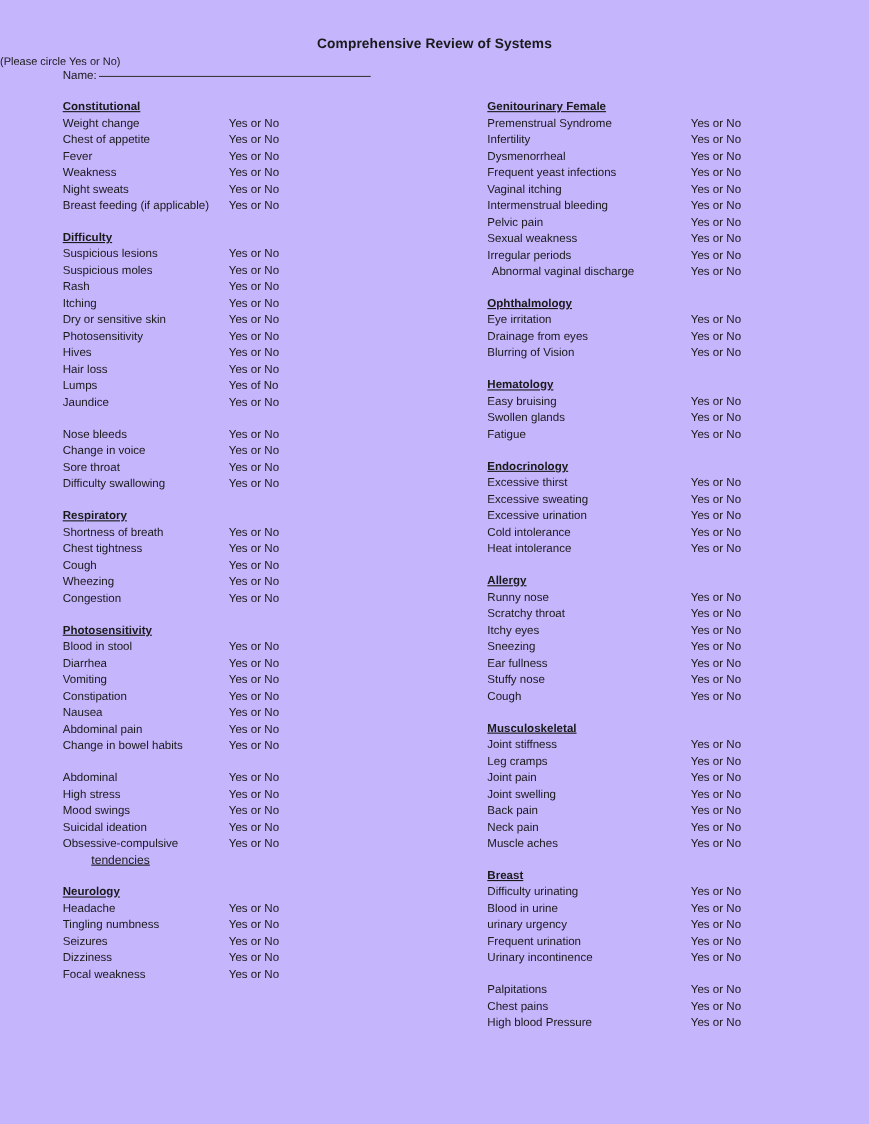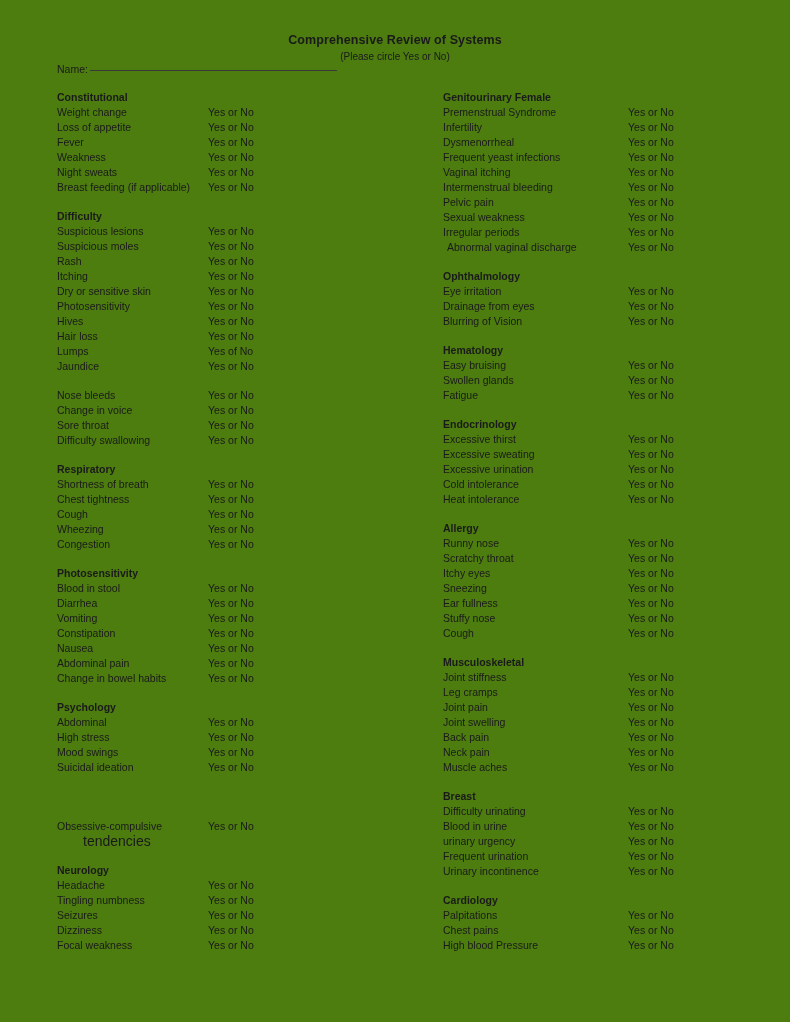--- a/index.html
+++ b/index.html
@@ -9,21 +9,21 @@
     background: #ffffff;
   }
   body {
     font-family: "Liberation Sans", sans-serif;
     color: #1a1a1a;
   }
   .page {
     position: relative;
     width: 790px;
     height: 1022px;
-    background: #4d7c0f;
+    background: #c4b5fd;
     margin: 0 auto;
     overflow: hidden;
     box-sizing: border-box;
   }
 
   
   .doc-title {
     position: absolute;
     top: 33px;
     left: 0;
@@ -31,21 +31,21 @@
     text-align: center;
     font-size: 12.5px;
     font-weight: bold;
     letter-spacing: 0.1px;
   }
   .doc-subtitle {
     position: absolute;
     top: 51px;
     left: 0;
     width: 790px;
-    text-align: center;
+    text-align: left;
     font-size: 10px;
     font-weight: normal;
   }
   .name-row {
     position: absolute;
     top: 63px;
     left: 57px;
     font-size: 10.5px;
     white-space: nowrap;
   }
@@ -56,52 +56,53 @@
     border-bottom: 1px solid #3a3a3a;
     margin-left: 2px;
     vertical-align: 2px;
     height: 1px;
   }
 
   
   .column {
     position: absolute;
     top: 90px;
+    text-decoration: underline;
   }
   .col-left  { left: 57px;  width: 330px; }
   .col-right { left: 443px; width: 330px; }
 
   .section { margin: 0 0 14px 0; }
   .section-title {
     font-size: 10.5px;
     font-weight: bold;
     line-height: 15px;
     margin: 0;
     white-space: nowrap;
   }
   .item-row {
     display: block;
     position: relative;
     line-height: 15px;
     height: 15px;
     font-size: 10.5px;
     white-space: nowrap;
   }
-  .item-row.tall { height: 30px; margin-top: 44px; }
+  .item-row.tall { height: 30px; }
   .item-label {
     display: inline-block;
     font-size: 10.5px;
     line-height: 15px;
   }
   .item-label.indent { padding-left: 4px; text-align: right; }
   .item-cont {
     display: block;
     padding-left: 26px;
     line-height: 15px;
-    font-size: 14px;
+    font-size: 11px;
   }
   .item-answer {
     position: absolute;
     top: 0;
     left: 151px;
     font-size: 10.5px;
     line-height: 15px;
   }
   .col-right .item-answer { left: 185px; }
 </style>
@@ -115,21 +116,21 @@
   <div class="doc-subtitle">(Please circle Yes or No)</div>
 
   <div class="name-row">
     <span class="name-label">Name:</span><span class="name-rule"></span>
   </div>
 
   <div class="column col-left" id="col-left">
       <div class="section">
         <div class="section-title">Constitutional</div>
         <div class="item-row"><span class="item-label">Weight change</span><span class="item-answer">Yes or No</span></div>
-        <div class="item-row"><span class="item-label">Loss of appetite</span><span class="item-answer">Yes or No</span></div>
+        <div class="item-row"><span class="item-label">Chest of appetite</span><span class="item-answer">Yes or No</span></div>
         <div class="item-row"><span class="item-label">Fever</span><span class="item-answer">Yes or No</span></div>
         <div class="item-row"><span class="item-label">Weakness</span><span class="item-answer">Yes or No</span></div>
         <div class="item-row"><span class="item-label">Night sweats</span><span class="item-answer">Yes or No</span></div>
         <div class="item-row"><span class="item-label">Breast feeding (if applicable)</span><span class="item-answer">Yes or No</span></div>
       </div>
       <div class="section">
         <div class="section-title">Difficulty</div>
         <div class="item-row"><span class="item-label">Suspicious lesions</span><span class="item-answer">Yes or No</span></div>
         <div class="item-row"><span class="item-label">Suspicious moles</span><span class="item-answer">Yes or No</span></div>
         <div class="item-row"><span class="item-label">Rash</span><span class="item-answer">Yes or No</span></div>
@@ -159,21 +160,20 @@
         <div class="section-title">Photosensitivity</div>
         <div class="item-row"><span class="item-label">Blood in stool</span><span class="item-answer">Yes or No</span></div>
         <div class="item-row"><span class="item-label">Diarrhea</span><span class="item-answer">Yes or No</span></div>
         <div class="item-row"><span class="item-label">Vomiting</span><span class="item-answer">Yes or No</span></div>
         <div class="item-row"><span class="item-label">Constipation</span><span class="item-answer">Yes or No</span></div>
         <div class="item-row"><span class="item-label">Nausea</span><span class="item-answer">Yes or No</span></div>
         <div class="item-row"><span class="item-label">Abdominal pain</span><span class="item-answer">Yes or No</span></div>
         <div class="item-row"><span class="item-label">Change in bowel habits</span><span class="item-answer">Yes or No</span></div>
       </div>
       <div class="section">
-        <div class="section-title">Psychology</div>
         <div class="item-row"><span class="item-label">Abdominal</span><span class="item-answer">Yes or No</span></div>
         <div class="item-row"><span class="item-label">High stress</span><span class="item-answer">Yes or No</span></div>
         <div class="item-row"><span class="item-label">Mood swings</span><span class="item-answer">Yes or No</span></div>
         <div class="item-row"><span class="item-label">Suicidal ideation</span><span class="item-answer">Yes or No</span></div>
         <div class="item-row tall"><span class="item-label">Obsessive-compulsive</span><span class="item-answer">Yes or No</span><span class="item-cont">tendencies</span></div>
       </div>
       <div class="section">
         <div class="section-title">Neurology</div>
         <div class="item-row"><span class="item-label">Headache</span><span class="item-answer">Yes or No</span></div>
         <div class="item-row"><span class="item-label">Tingling numbness</span><span class="item-answer">Yes or No</span></div>
@@ -238,20 +238,19 @@
       </div>
       <div class="section">
         <div class="section-title">Breast</div>
         <div class="item-row"><span class="item-label">Difficulty urinating</span><span class="item-answer">Yes or No</span></div>
         <div class="item-row"><span class="item-label">Blood in urine</span><span class="item-answer">Yes or No</span></div>
         <div class="item-row"><span class="item-label">urinary urgency</span><span class="item-answer">Yes or No</span></div>
         <div class="item-row"><span class="item-label">Frequent urination</span><span class="item-answer">Yes or No</span></div>
         <div class="item-row"><span class="item-label">Urinary incontinence</span><span class="item-answer">Yes or No</span></div>
       </div>
       <div class="section">
-        <div class="section-title">Cardiology</div>
         <div class="item-row"><span class="item-label">Palpitations</span><span class="item-answer">Yes or No</span></div>
         <div class="item-row"><span class="item-label">Chest pains</span><span class="item-answer">Yes or No</span></div>
         <div class="item-row"><span class="item-label">High blood Pressure</span><span class="item-answer">Yes or No</span></div>
       </div>
     </div>
 
 </div>
 
 </body></html>

